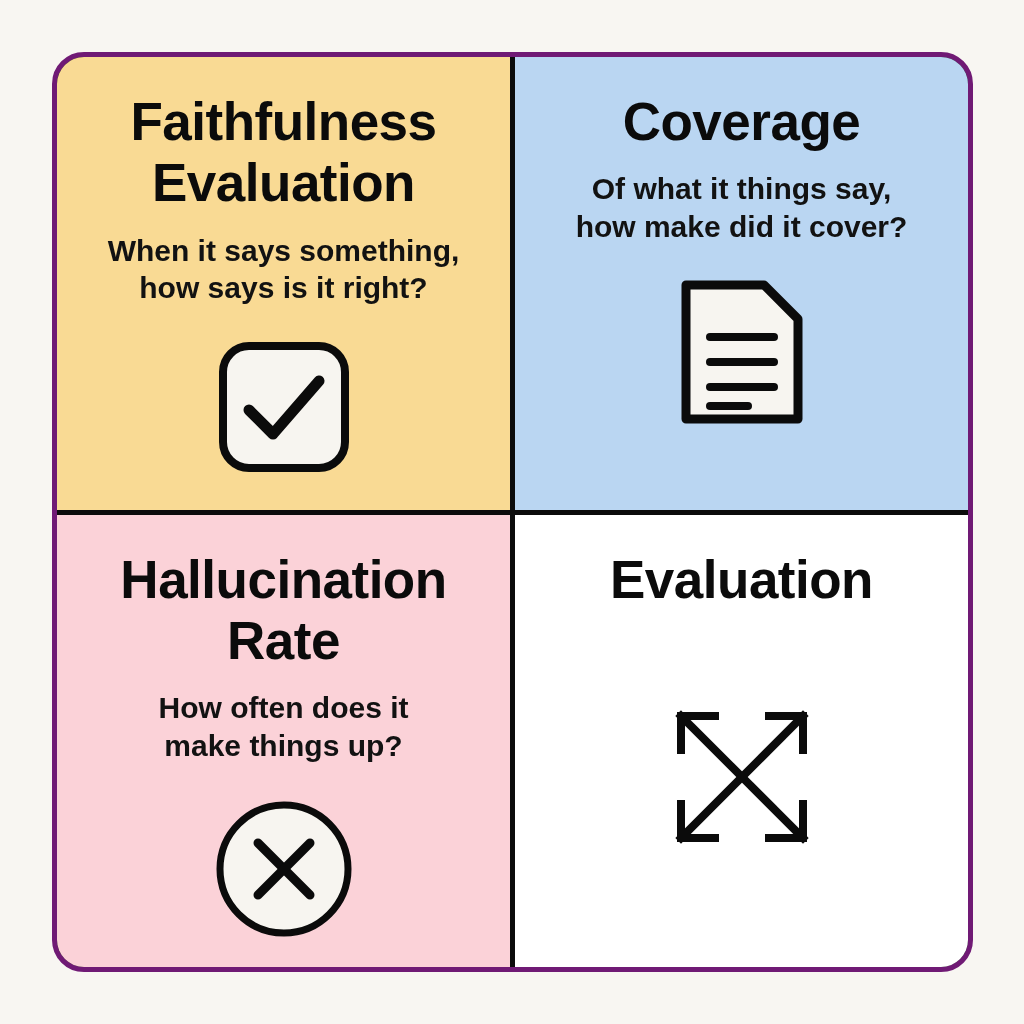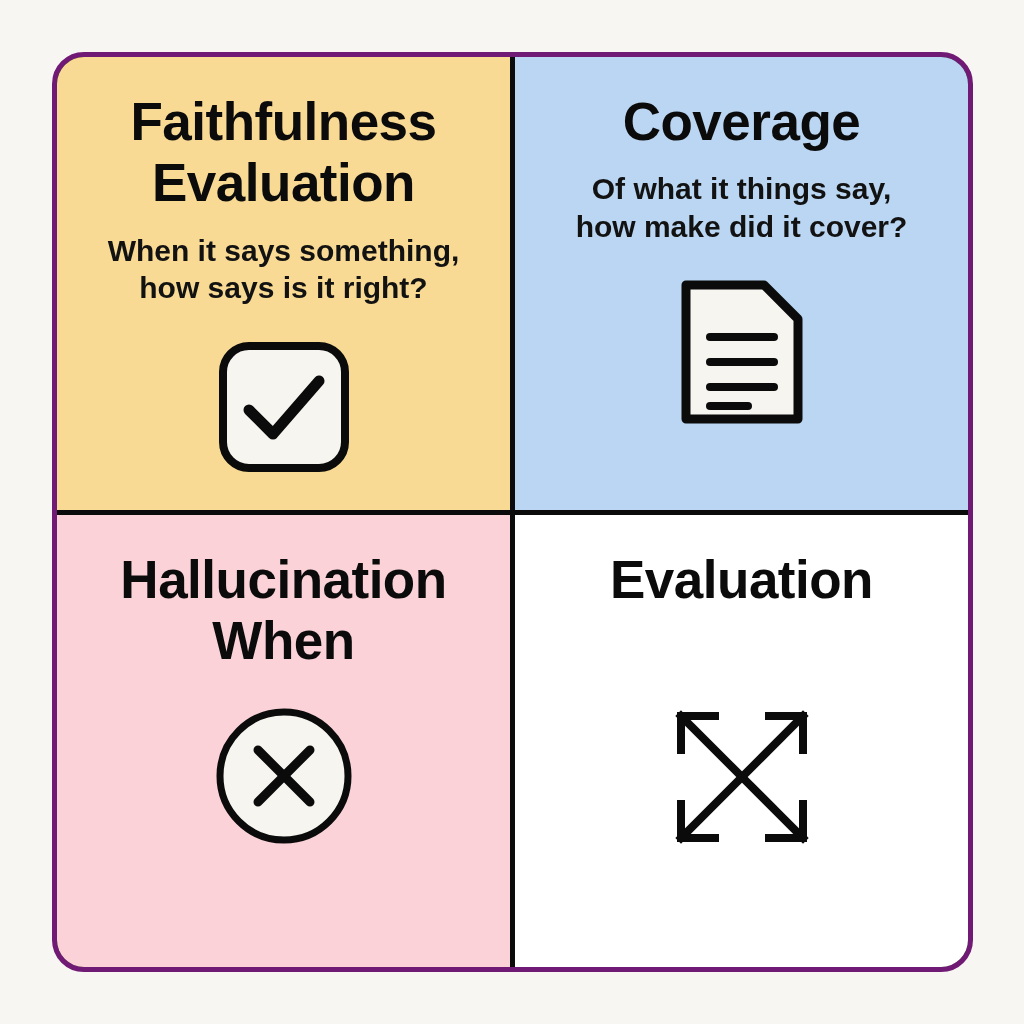--- a/index.html
+++ b/index.html
@@ -118,21 +118,25 @@
           <line x1="30" y1="108" x2="94" y2="108" stroke="#0B0B0B" stroke-width="8" stroke-linecap="round"></line>
           <line x1="30" y1="127" x2="68" y2="127" stroke="#0B0B0B" stroke-width="8" stroke-linecap="round"></line>
         </svg>
       </span>
     </div>
   </div>
 
   <div class="quadrant" id="quad-hallucination">
     <div class="q-title">
       <span>Hallucination</span><br>
-      <span>When</span>
+      <span>Rate</span>
+    </div>
+    <div class="q-sub">
+      <span>How often does it</span><br>
+      <span>make things up?</span>
     </div>
     <div class="q-icon">
       <span>
         <svg width="142" height="142" viewBox="0 0 142 142" aria-hidden="true">
           <circle cx="71" cy="71" r="64" fill="#F7F5F0" stroke="#0B0B0B" stroke-width="7"></circle>
           <line x1="45" y1="45" x2="97" y2="97" stroke="#0B0B0B" stroke-width="9" stroke-linecap="round"></line>
           <line x1="97" y1="45" x2="45" y2="97" stroke="#0B0B0B" stroke-width="9" stroke-linecap="round"></line>
         </svg>
       </span>
     </div>

